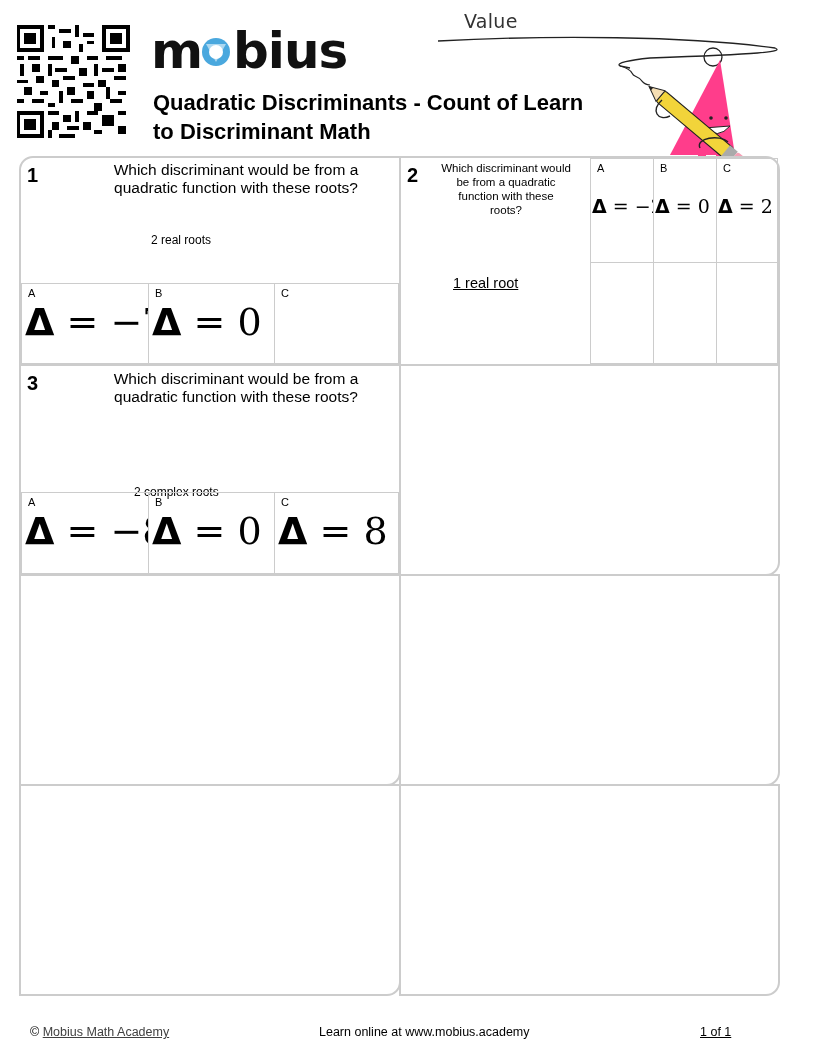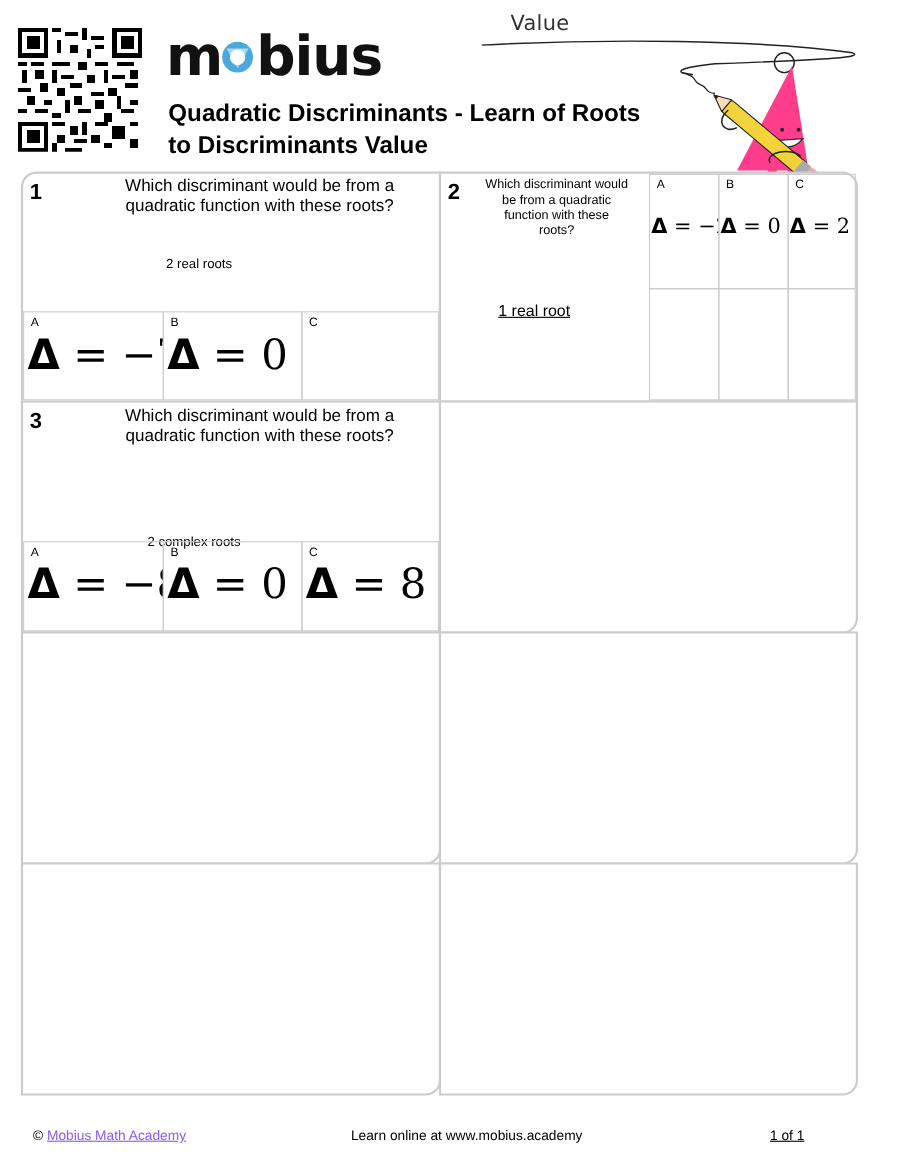--- a/index.html
+++ b/index.html
@@ -18,21 +18,21 @@
   .prompt-sm { position: absolute; font-size: 11.5px; line-height: 14px; text-align: center; }
   .roots { position: absolute; font-size: 12px; }
   .opt { position: absolute; border: 1px solid #cccccc; box-sizing: border-box; overflow: hidden; }
   .opt .lbl { position: absolute; left: 6px; top: 3px; font-size: 11px; }
   .opt .val { position: absolute; left: 3px; white-space: nowrap; font-family: "DejaVu Serif", serif; }
   .val .delta { font-family: "DejaVu Sans", sans-serif; font-weight: bold; }
   .big .val { top: 16px; font-size: 38px; }
   .small .val { top: 36px; font-size: 19px; }
 
   .footer { position: absolute; top: 1025px; font-size: 12.5px; font-family: "Liberation Sans", sans-serif; }
-  .footer a { color: #8b5cf6; text-decoration: underline; }
+  .footer a { color: #404040; text-decoration: underline; }
 </style>
 </head>
 <body>
 
 <svg class="qr" viewBox="0 0 29 29" shape-rendering="crispEdges">
   <rect width="29" height="29" fill="#fff"></rect>
   <g fill="#000">
     <rect x="0" y="0" width="7" height="7"></rect>
       <rect x="1" y="1" width="5" height="5" fill="#fff"></rect>
       <rect x="2" y="2" width="3" height="3"></rect>
@@ -104,22 +104,22 @@
   <svg width="205" height="52" viewBox="0 0 205 52">
     <text x="0" y="46" font-family="DejaVu Sans, sans-serif" font-weight="bold" font-size="50" fill="#111" letter-spacing="-1">m</text>
     <circle cx="65" cy="30" r="14" fill="#4aa8de"></circle>
     <circle cx="65" cy="30" r="7" fill="#fff"></circle>
     <path d="M55 22 L75 22 L65 40 Z" fill="#fff" opacity="0.55"></path>
     <text x="82" y="46" font-family="DejaVu Sans, sans-serif" font-weight="bold" font-size="50" fill="#111" letter-spacing="-1">bius</text>
   </svg>
 </div>
 
 <div class="title">
-  <div>Quadratic Discriminants - Learn of Roots</div>
-  <div>to Discriminants Value</div>
+  <div>Quadratic Discriminants - Count of Learn</div>
+  <div>to Discriminant Math</div>
 </div>
 
 <div class="name-label">Value</div>
 <svg class="name-line" viewBox="0 0 360 130">
   <path d="M8 11 C 120 5, 260 6, 345 18 C 355 22, 330 24, 220 28 C 200 30, 185 33, 190 36 L 200 38" fill="none" stroke="#222" stroke-width="1.3"></path>
   <path d="M190 36 C 205 40, 200 44, 205 46 C 215 50, 210 54, 220 55" fill="none" stroke="#222" stroke-width="1.2"></path>
 
   <g>
     <ellipse cx="283" cy="27" rx="9" ry="9" fill="none" stroke="#222" stroke-width="1.3"></ellipse>
     <path d="M290 30 L 305 125 L 240 125 Z" fill="#ff3d8b"></path>

